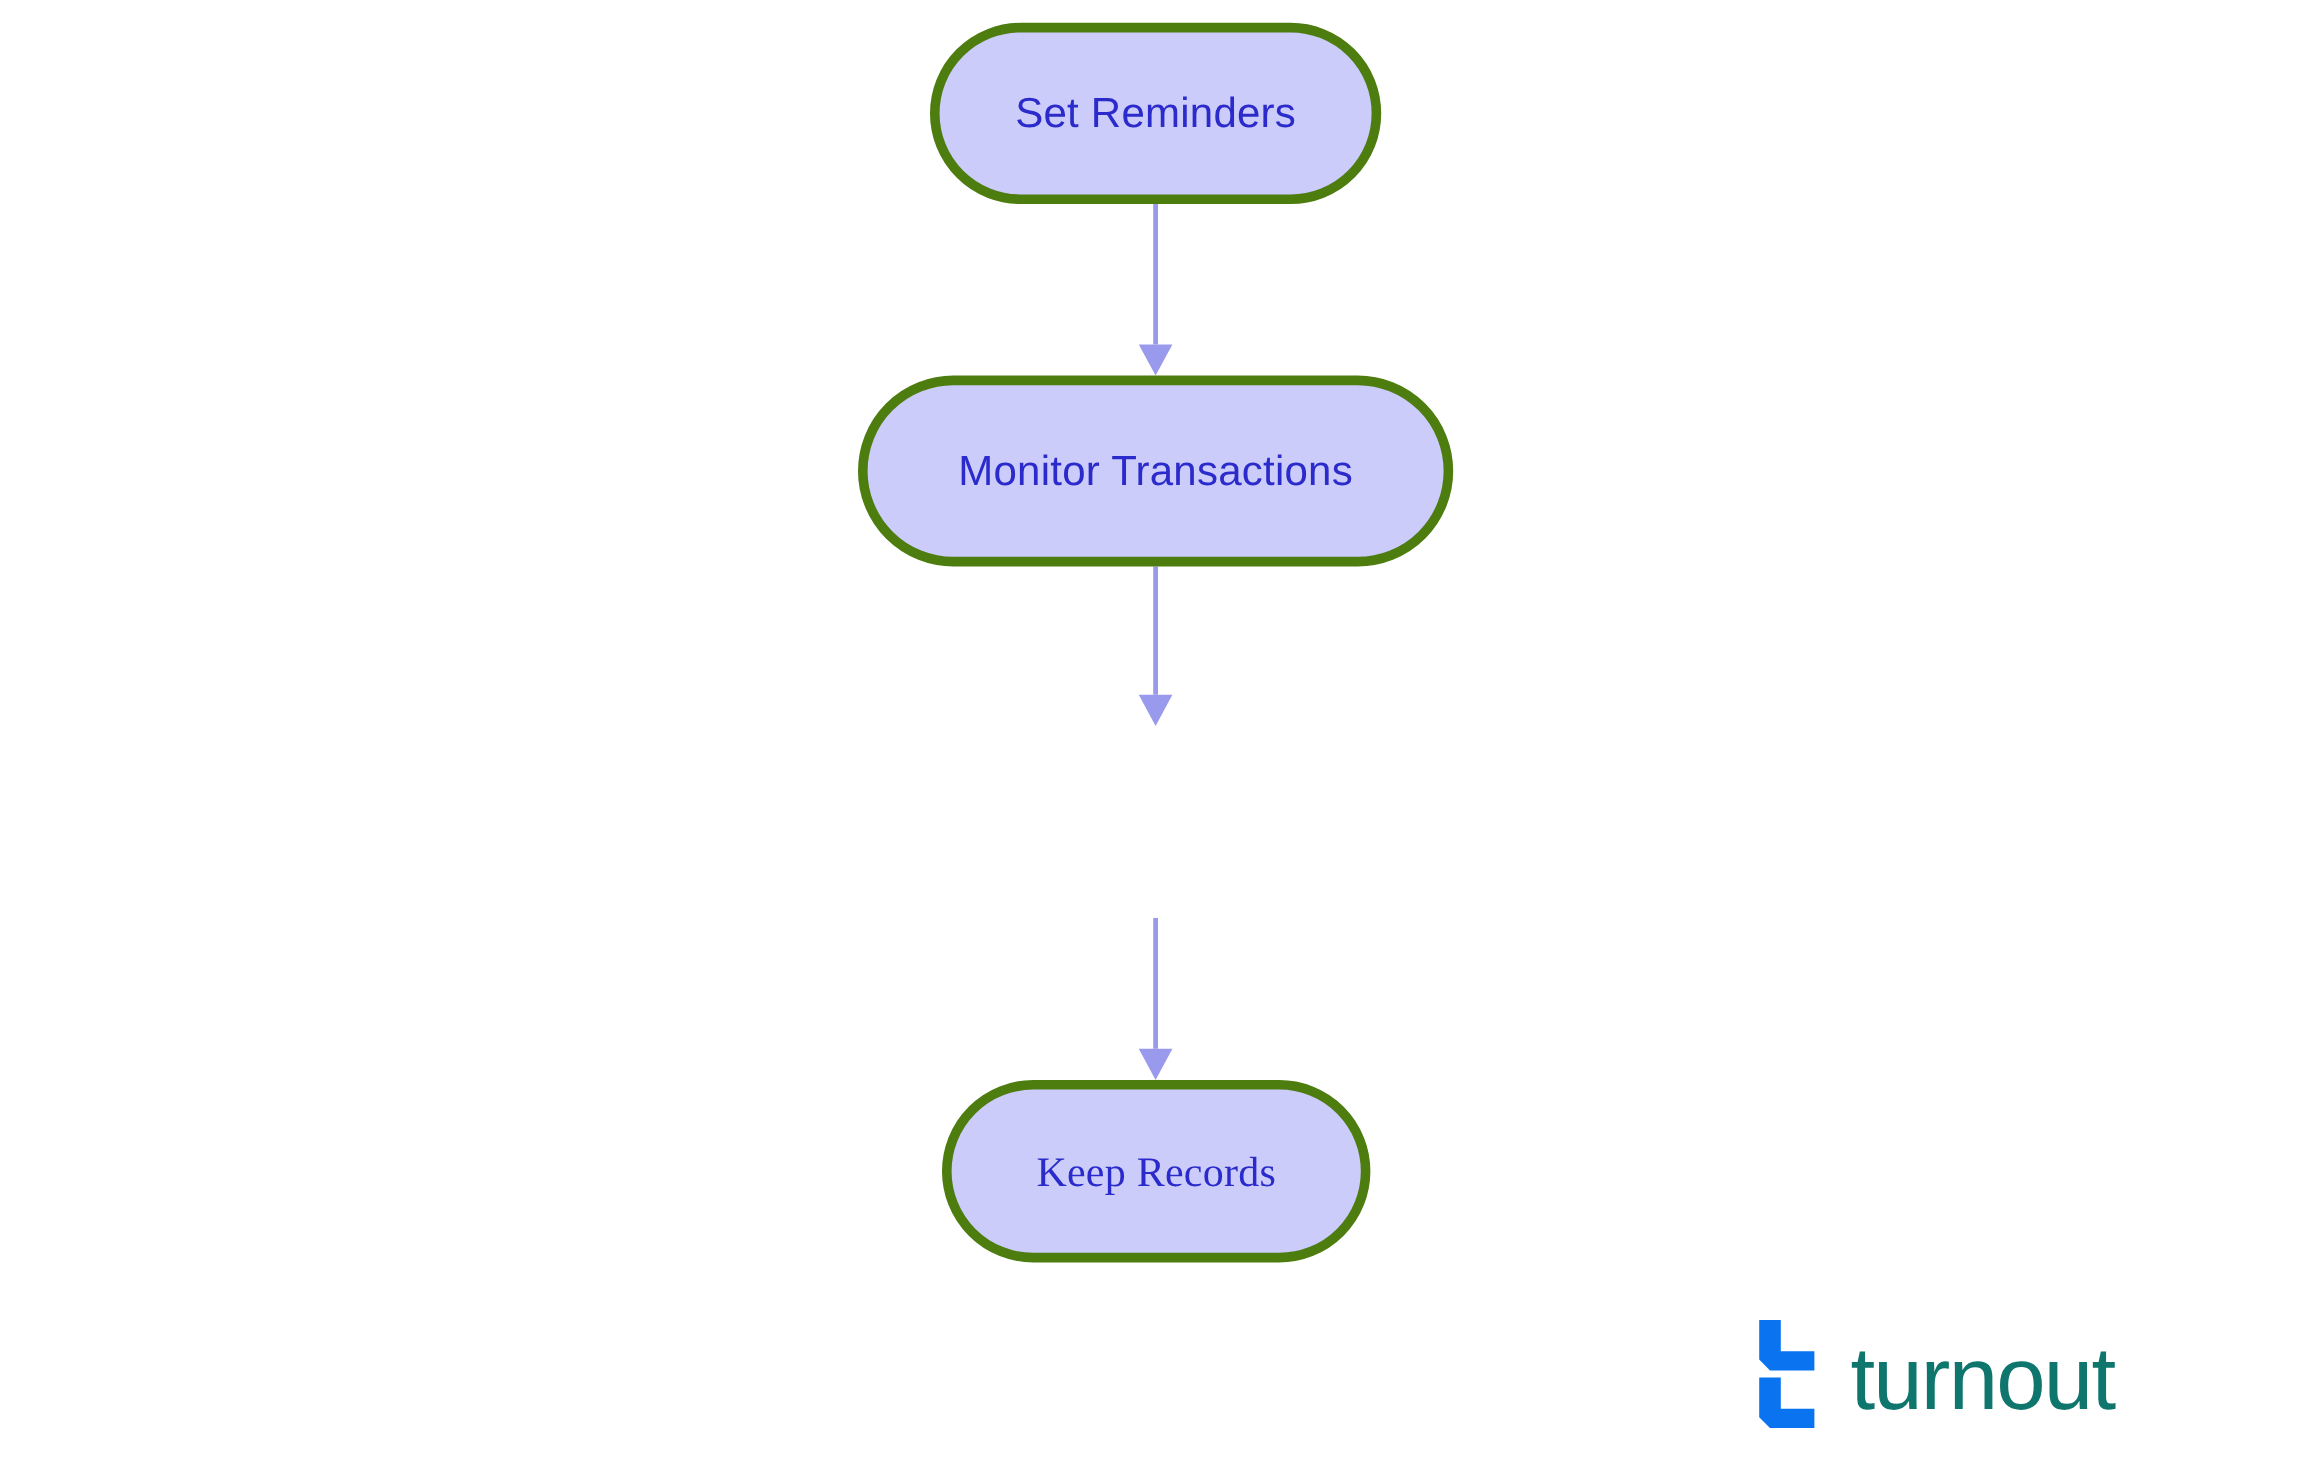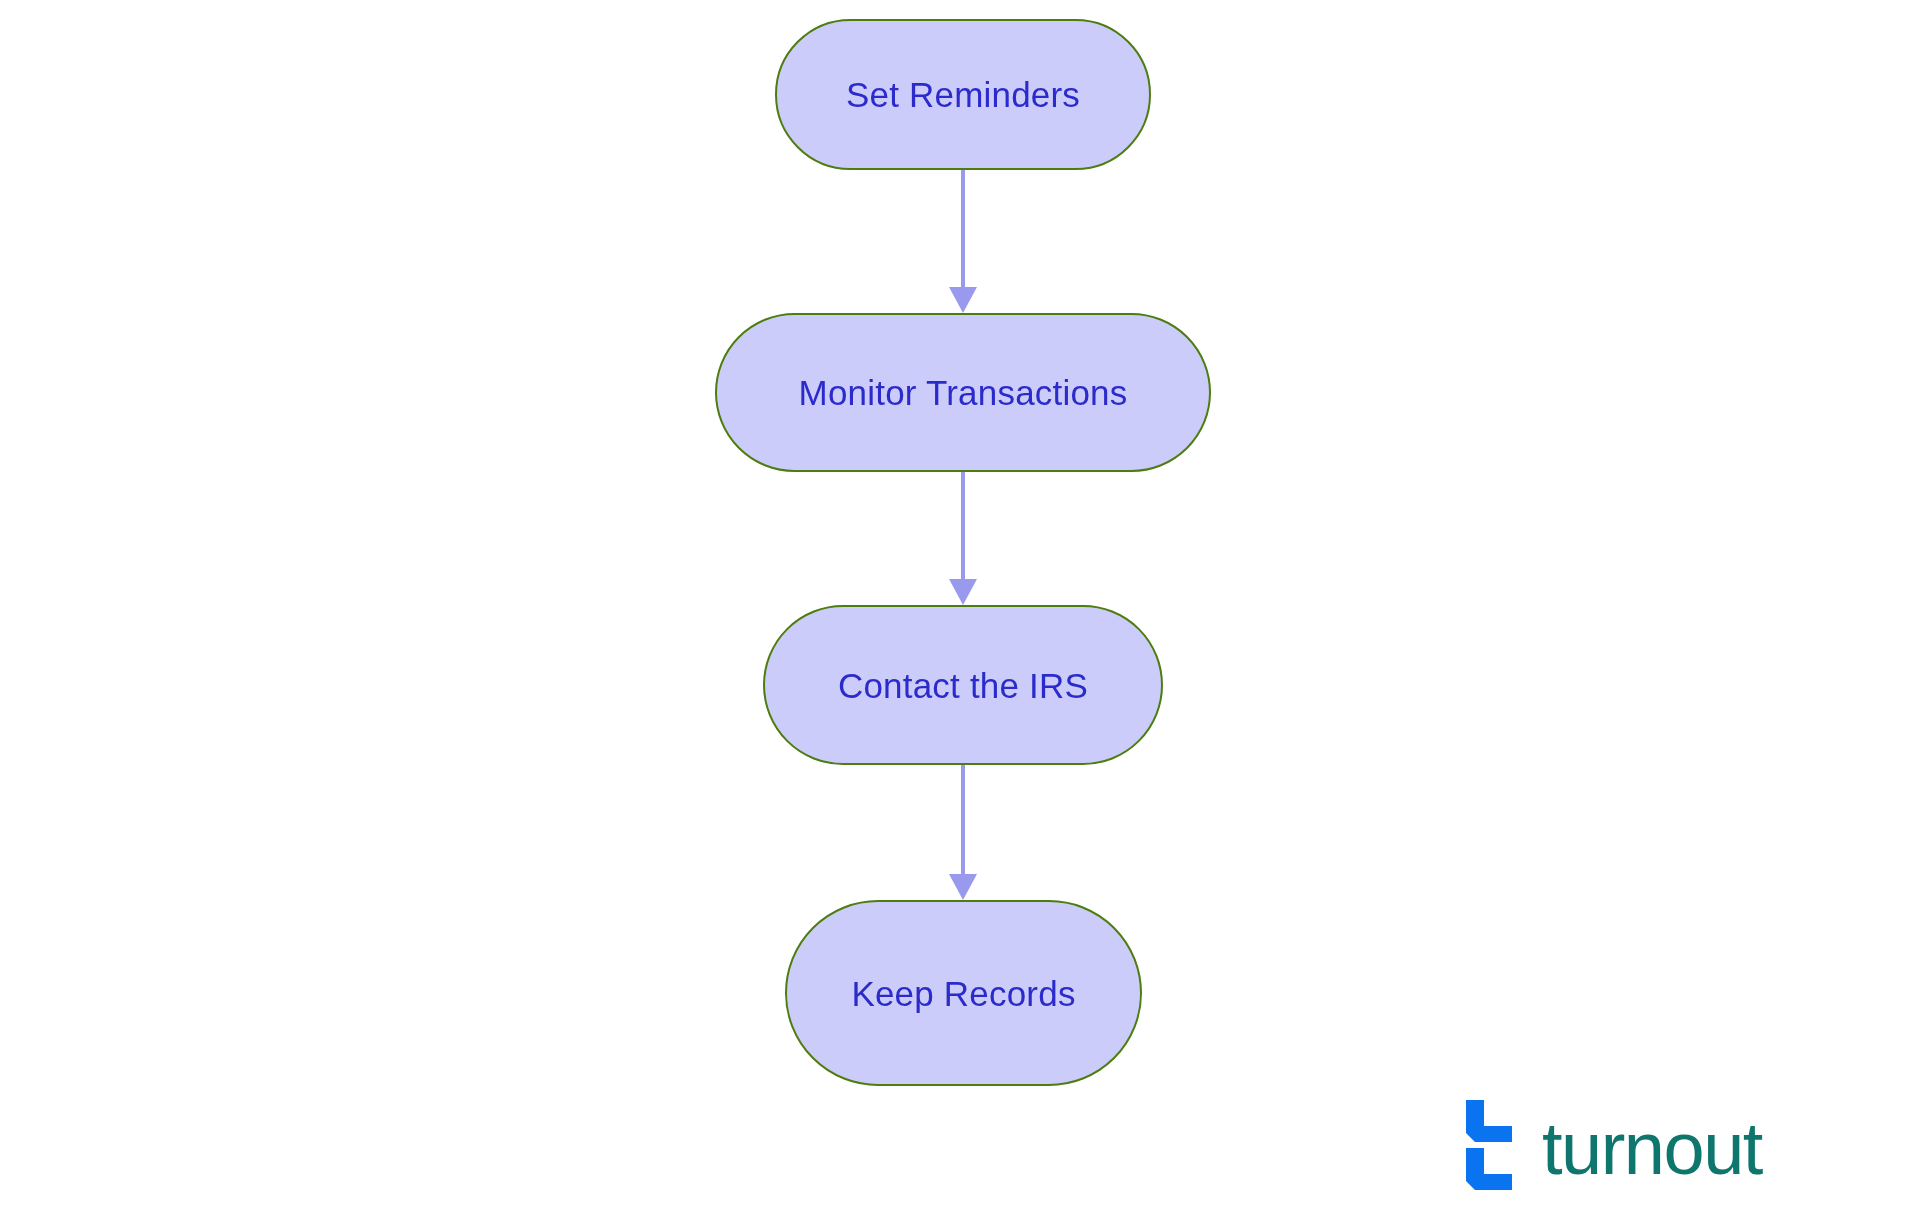--- a/index.html
+++ b/index.html
@@ -21,42 +21,42 @@
     top: 0;
     width: 1920px;
     height: 1215px;
   }
 
   
   .node {
     position: absolute;
     box-sizing: border-box;
     background: #CCCCFA;
-    border: 2px solid #4d7c0f;
+    border: 8px solid #4d7c0f;
     border-radius: 999px;
     display: flex;
     align-items: center;
     justify-content: center;
     color: #2B2BCC;
     font-family: "Liberation Sans", sans-serif;
     font-size: 35px;
     font-weight: 400;
     letter-spacing: 0.2px;
     white-space: nowrap;
     line-height: 1;
   }
 
   .node-label {
     display: block;
   }
 
   #node-0 { left: 775px; top: 19px;   width: 376px; height: 151px; }
   #node-1 { left: 715px; top: 313px;  width: 496px; height: 159px; }
   #node-2 { left: 763px; top: 605px;  width: 400px; height: 160px; }
-  #node-3 { left: 785px; top: 900px;  width: 357px; height: 186px; }
+  #node-3 { left: 785px; top: 900px;  width: 357px; height: 152px; font-family: Liberation Serif, serif; }
 
   
   .edge {
     position: absolute;
     left: 0;
     top: 0;
     width: 1920px;
     height: 1215px;
     overflow: visible;
     pointer-events: none;
@@ -106,23 +106,20 @@
   </svg>
 
   <div class="node" id="node-0">
     <span class="node-label">Set Reminders</span>
   </div>
 
   <div class="node" id="node-1">
     <span class="node-label">Monitor Transactions</span>
   </div>
 
-  <div class="node" id="node-2">
-    <span class="node-label">Contact the IRS</span>
-  </div>
 
   <div class="node" id="node-3">
     <span class="node-label">Keep Records</span>
   </div>
 
 </div>
 
 <div id="brand-logo">
   <svg id="brand-mark" width="58" height="92" viewBox="0 0 58 92" xmlns="http://www.w3.org/2000/svg">
     <path d="M4 0 H22 V26 H50 V42 H13 L4 33 Z" fill="#0A74F0"></path>

